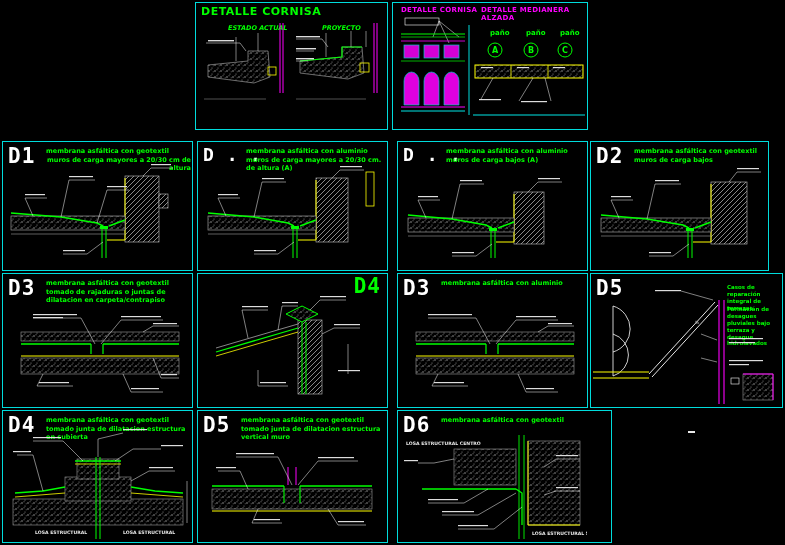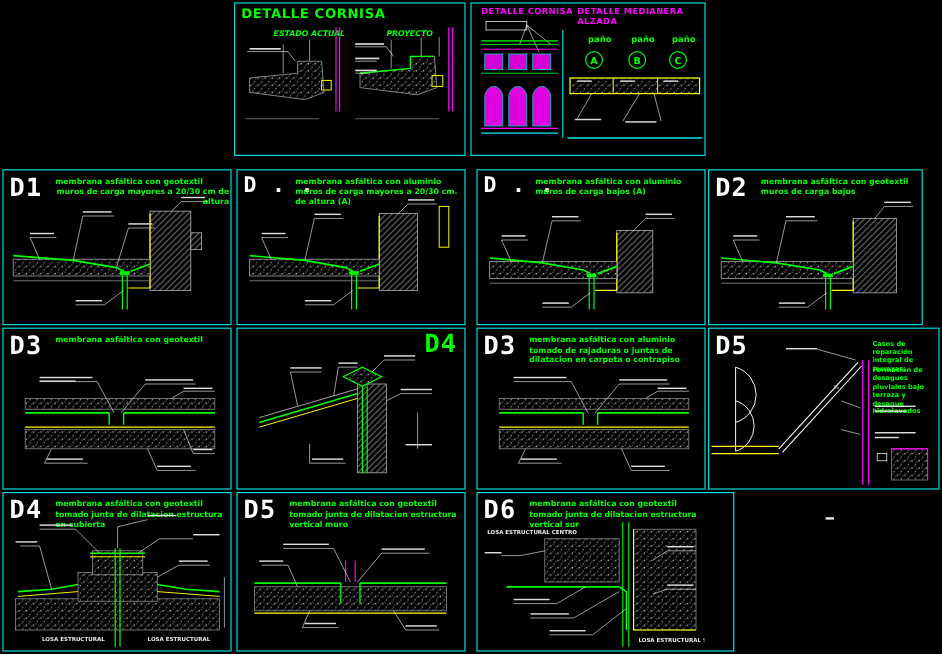--- a/index.html
+++ b/index.html
@@ -282,20 +282,21 @@
           <rect x="20" y="54" width="20" height="1.2"></rect>
       <rect x="58" y="110" width="22" height="1.2"></rect>
           <rect x="146" y="26" width="22" height="1.2"></rect>
     </g>
   </svg>
 </div>
 
 <div class="panel" style="left:2px;top:273px;width:191px;height:135px;">
   <div class="code" style="left:5px;top:4px;">D3</div>
   <div class="ttl" style="left:43px;top:5px;width:145px;">membrana asfáltica con geotextil</div>
+  <div class="ttl" style="left:43px;top:14px;width:145px;">tomado de rajaduras o juntas de dilatacion en carpeta/contrapiso</div>
   <svg width="189" height="133" viewBox="0 0 189 133">
     <rect x="18" y="58" width="158" height="9" fill="url(#st)" stroke="#999" stroke-width="0.6"></rect>
     <line x1="18" y1="70" x2="88" y2="70" stroke="#00ff00" stroke-width="1.4"></line>
     <line x1="100" y1="70" x2="176" y2="70" stroke="#00ff00" stroke-width="1.4"></line>
     <line x1="88" y1="70" x2="88" y2="80" stroke="#00ff00" stroke-width="1.2"></line>
     <line x1="100" y1="70" x2="100" y2="80" stroke="#00ff00" stroke-width="1.2"></line>
     <line x1="18" y1="82" x2="176" y2="82" stroke="#ffff00" stroke-width="1"></line>
     <rect x="18" y="84" width="158" height="16" fill="url(#st)" stroke="#999" stroke-width="0.6"></rect>
     <g stroke="#fff" stroke-width="0.5">
       <line x1="92" y1="70" x2="78" y2="44"></line>
@@ -353,21 +354,20 @@
           <rect x="136" y="50" width="26" height="1.2"></rect>
       <rect x="62" y="108" width="26" height="1.2"></rect>
           <rect x="140" y="96" width="22" height="1.2"></rect>
     </g>
   </svg>
 </div>
 
 <div class="panel" style="left:397px;top:273px;width:191px;height:135px;">
   <div class="code" style="left:5px;top:4px;">D3</div>
   <div class="ttl" style="left:43px;top:5px;width:145px;">membrana asfáltica con aluminio</div>
-  <div class="ttl" style="left:43px;top:14px;width:145px;">tomado de rajaduras o juntas de dilatacion en carpeta o contrapiso</div>
   <svg width="189" height="133" viewBox="0 0 189 133">
     <rect x="18" y="58" width="158" height="9" fill="url(#st)" stroke="#999" stroke-width="0.6"></rect>
     <line x1="18" y1="70" x2="88" y2="70" stroke="#00ff00" stroke-width="1.4"></line>
     <line x1="100" y1="70" x2="176" y2="70" stroke="#00ff00" stroke-width="1.4"></line>
     <line x1="88" y1="70" x2="88" y2="80" stroke="#00ff00" stroke-width="1.2"></line>
     <line x1="100" y1="70" x2="100" y2="80" stroke="#00ff00" stroke-width="1.2"></line>
     <line x1="18" y1="82" x2="176" y2="82" stroke="#ffff00" stroke-width="1"></line>
     <rect x="18" y="84" width="158" height="16" fill="url(#st)" stroke="#999" stroke-width="0.6"></rect>
     <g stroke="#fff" stroke-width="0.5">
       <line x1="92" y1="70" x2="78" y2="44"></line>
@@ -501,21 +501,20 @@
       <rect x="18" y="56" width="20" height="1.2"></rect>
           <rect x="140" y="110" width="26" height="1.2"></rect>
       <rect x="56" y="108" width="26" height="1.2"></rect>
     </g>
   </svg>
 </div>
 
 <div class="panel" style="left:397px;top:410px;width:215px;height:133px;">
   <div class="code" style="left:5px;top:4px;">D6</div>
   <div class="ttl" style="left:43px;top:5px;width:145px;">membrana asfáltica con geotextil</div>
-  <div class="ttl" style="left:43px;top:14px;width:145px;">tomado junta de dilatacion estructura vertical sur</div>
   <svg width="189" height="131" viewBox="0 0 189 131">
     <text x="8" y="34" fill="#e8e8e8" font-size="4.6" font-weight="bold">LOSA ESTRUCTURAL CENTRO</text>
     <rect x="56" y="38" width="62" height="36" fill="url(#st)" stroke="#999" stroke-width="0.6"></rect>
     <rect x="130" y="30" width="52" height="84" fill="url(#st)" stroke="#999" stroke-width="0.6"></rect>
     <path d="M130,30 V114 H182" fill="none" stroke="#ffff00" stroke-width="1"></path>
     <line x1="24" y1="78" x2="118" y2="78" stroke="#00ff00" stroke-width="1.4"></line>
     <path d="M118,78 L124,82 V114" fill="none" stroke="#00ff00" stroke-width="1.3"></path>
     <line x1="121" y1="24" x2="121" y2="128" stroke="#00ff00" stroke-width="0.9"></line>
     <line x1="126" y1="24" x2="126" y2="128" stroke="#00ff00" stroke-width="0.9"></line>
     <g stroke="#fff" stroke-width="0.5">

